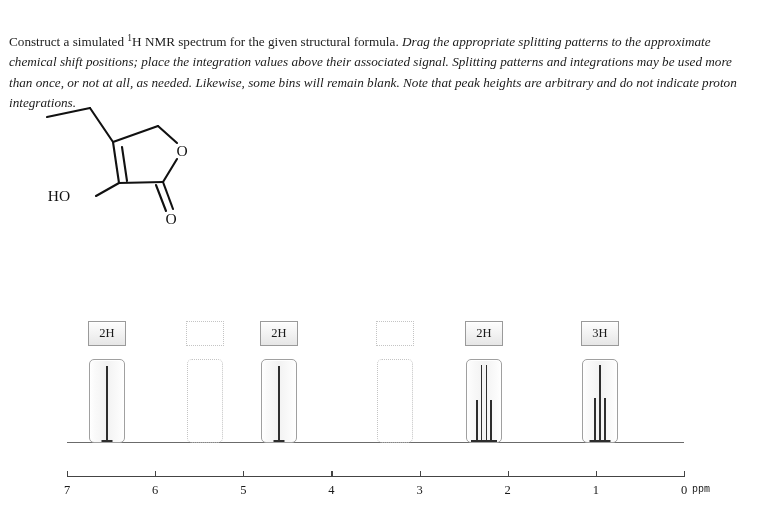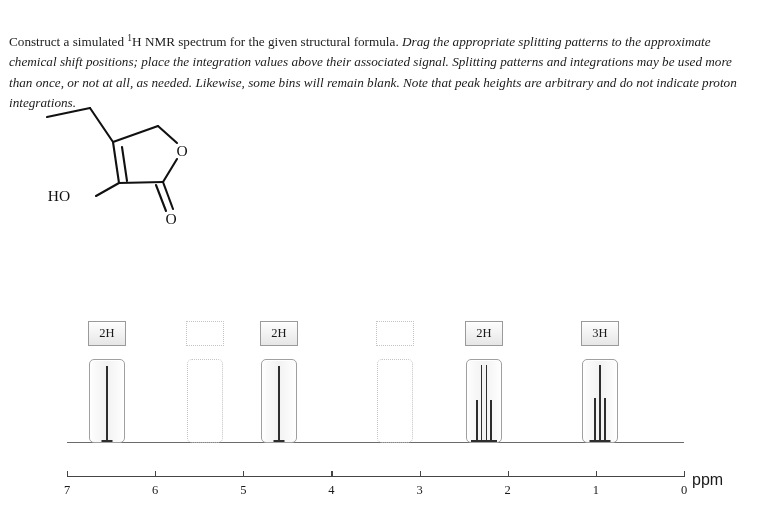--- a/index.html
+++ b/index.html
@@ -175,23 +175,23 @@
     position: absolute;
     top: 13px;
     transform: translateX(-50%);
     font-family: "Liberation Serif", serif;
     font-size: 12.5px;
     color: #1a1a1a;
     white-space: nowrap;
   }
   .axis-unit {
     position: absolute;
-    top: 1px;
-    font-family: Liberation Sans, sans-serif;
-    font-size: 16px;
+    top: 14px;
+    font-family: Liberation Mono, monospace;
+    font-size: 10px;
     color: #1a1a1a;
     white-space: nowrap;
   }
 </style>
 </head>
 <body>
 
 <div id="prompt-block">
   <span class="upright">Construct a simulated </span><sup>1</sup><span class="upright">H NMR spectrum for the given structural formula. </span><span class="ital">Drag the appropriate splitting patterns to the approximate chemical shift positions; place the integration values above their associated signal. Splitting patterns and integrations may be used more than once, or not at all, as needed. Likewise, some bins will remain blank. Note that peak heights are arbitrary and do not indicate proton integrations.</span>
 </div>

